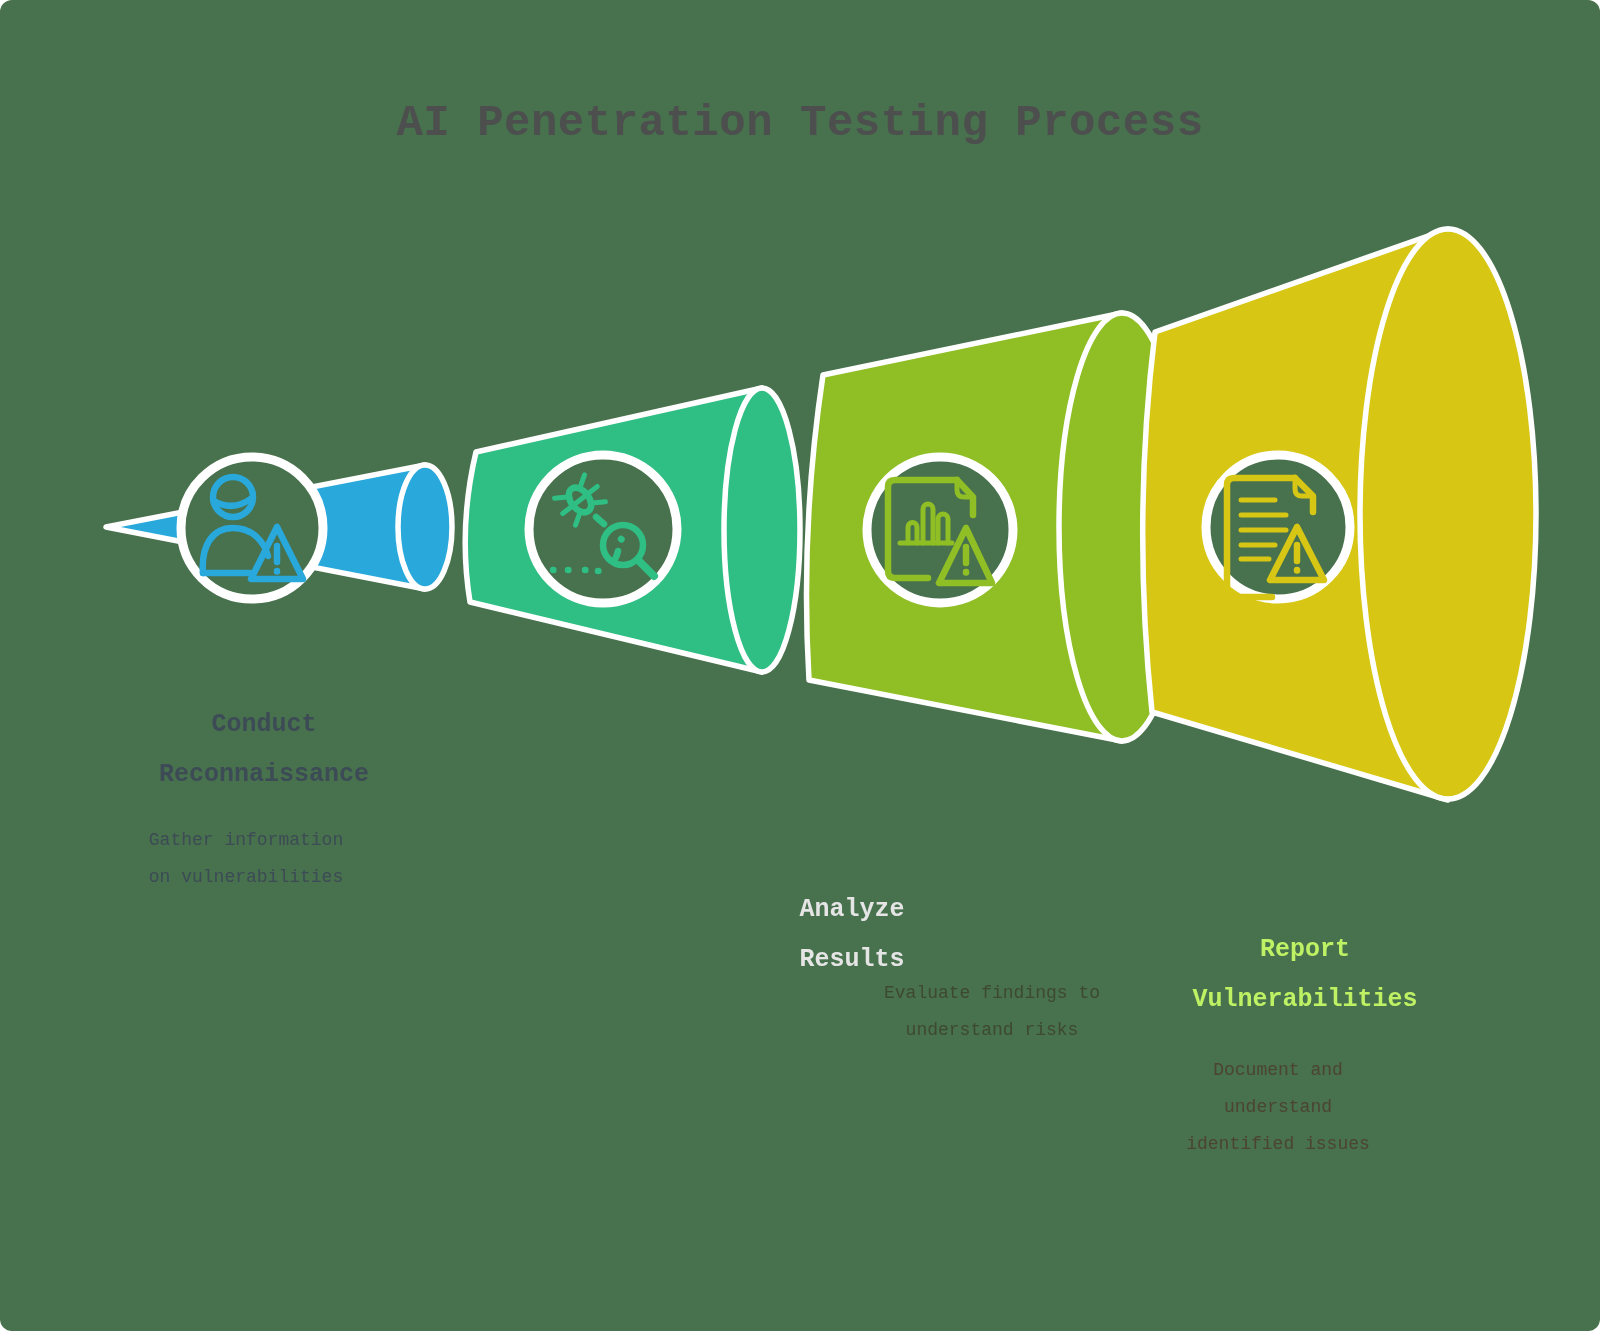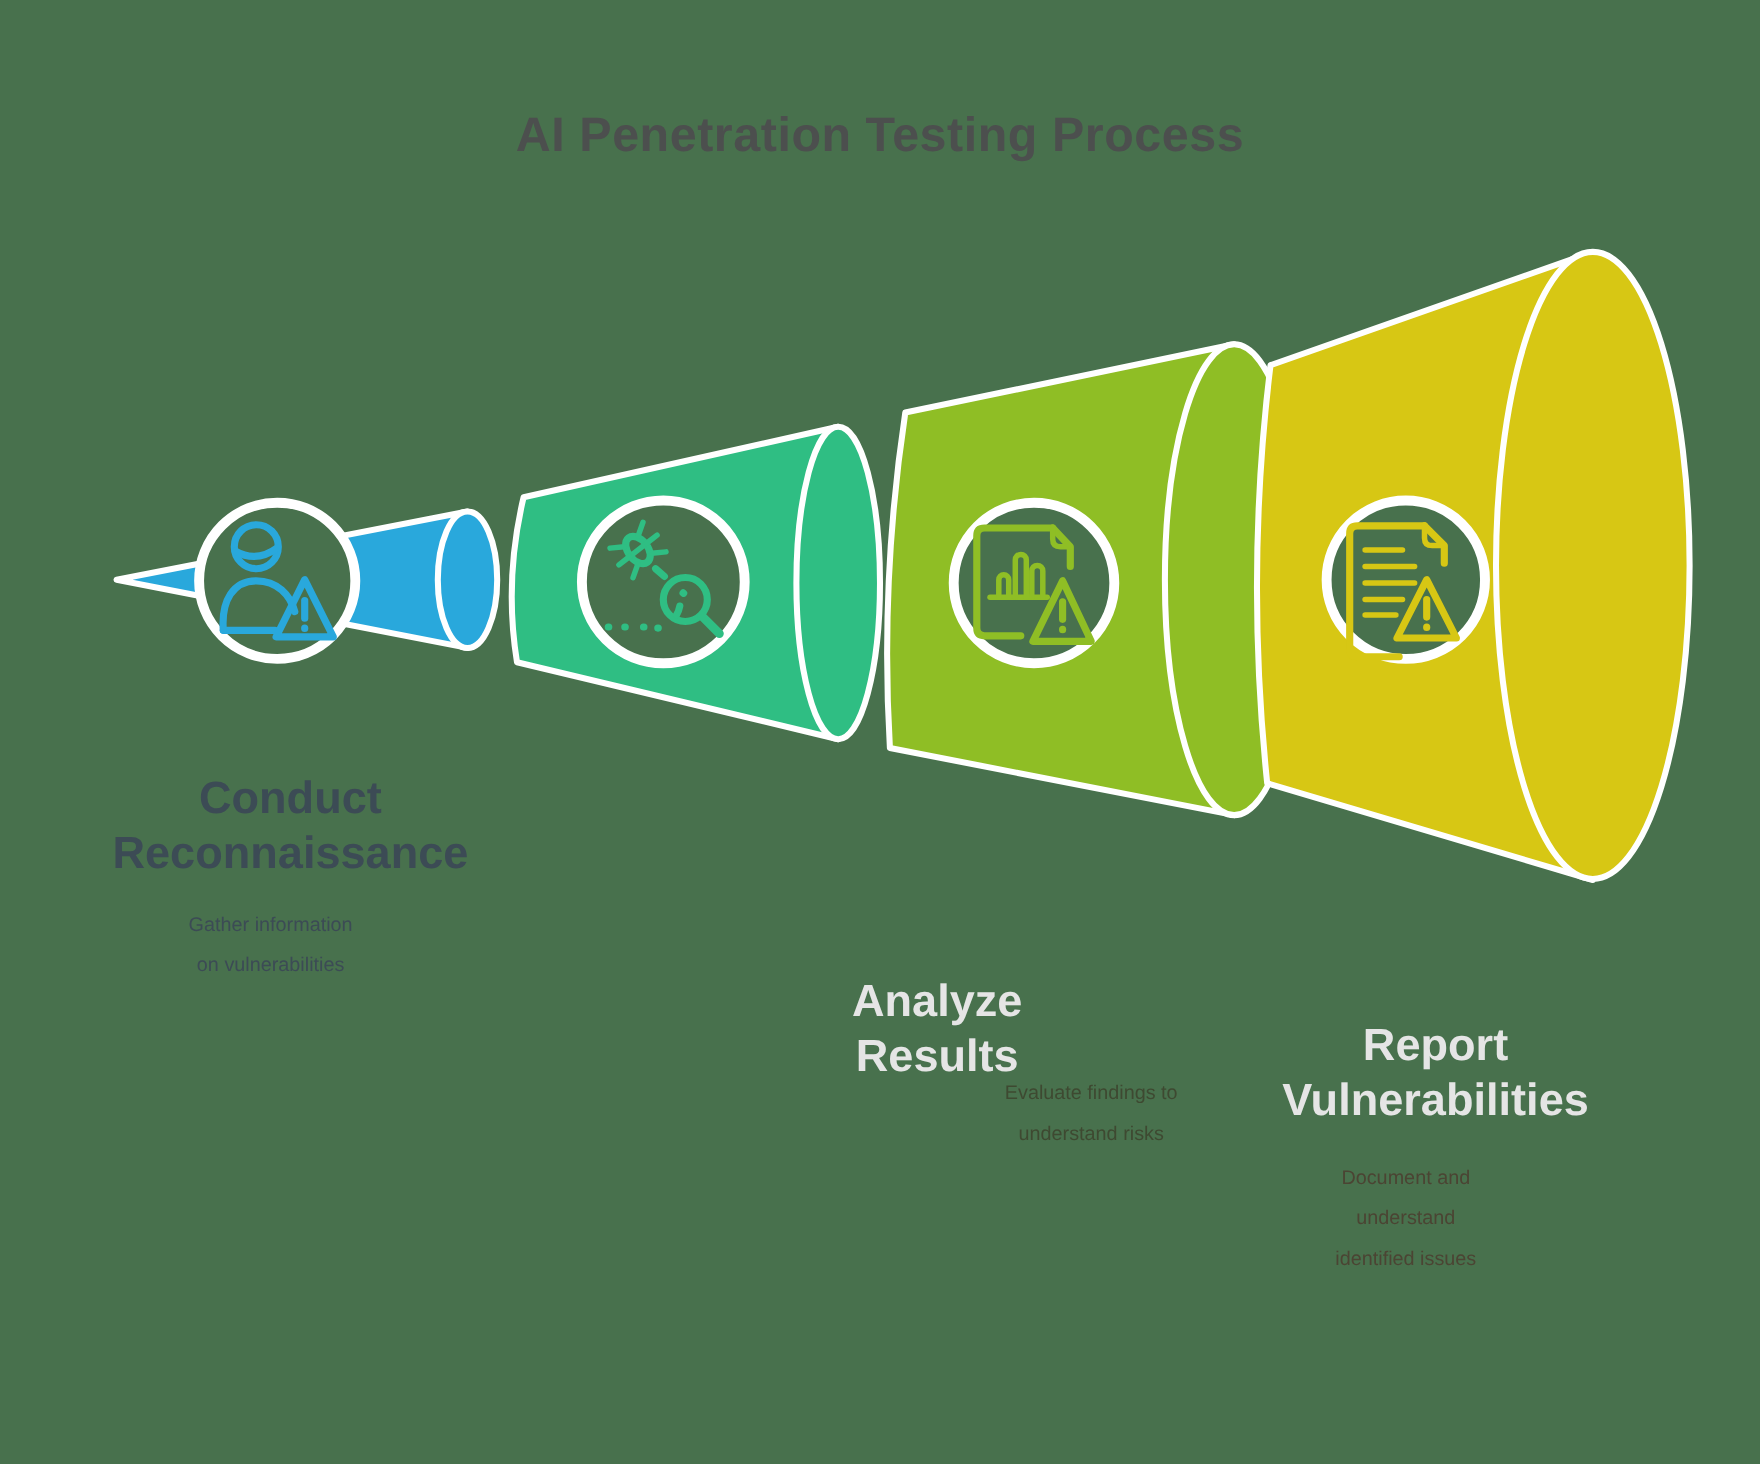--- a/index.html
+++ b/index.html
@@ -1,34 +1,35 @@
 <!DOCTYPE html>
 <html><head>
 <meta charset="utf-8">
 <style>
   html,body{margin:0;padding:0;}
   #canvas{
     position:relative;
     width:1600px;height:1331px;
     overflow:hidden;
-    font-family:Liberation Sans, sans-serif;
+    font-family:Liberation Mono, monospace;
+    border-radius:12px;
   }
   #funnel-svg{position:absolute;left:0;top:0;}
   .page-title{
     position:absolute;
     left:0;top:98px;width:1600px;
     text-align:center;
     font-size:44px;font-weight:700;
     letter-spacing:0.5px;
   }
   .stage-heading{
     position:absolute;
     transform:translateX(-50%);
     text-align:center;
-    font-size:41px;font-weight:700;
+    font-size:25px;font-weight:700;
     line-height:50px;
     white-space:pre-line;
   }
   .stage-desc{
     position:absolute;
     transform:translateX(-50%);
     text-align:center;
     font-size:18px;font-weight:400;
     line-height:37px;
     white-space:pre-line;
@@ -132,19 +133,19 @@
 Reconnaissance</div>
   <div class="stage-desc" style="left: 246px; top: 822px; color: rgb(60, 75, 85);">Gather information
 on vulnerabilities</div>
 
 
   <div class="stage-heading" style="left: 852px; top: 848px; color: #e5e5e5; margin-top: 37px;">Analyze
 Results</div>
   <div class="stage-desc" style="left: 950px; top: 975px; color: rgb(62, 73, 49); margin-left: 42px;">Evaluate findings to
 understand risks</div>
 
-  <div class="stage-heading" style="left: 1305px; top: 925px; color: #e5e5e5;">Report
+  <div class="stage-heading" style="left: 1305px; top: 925px; color: #bef264;">Report
 Vulnerabilities</div>
   <div class="stage-desc" style="left: 1278px; top: 1052px; color: rgb(75, 68, 51);">Document and
 understand
 identified issues</div>
 
 </div>
 
 </body></html>

